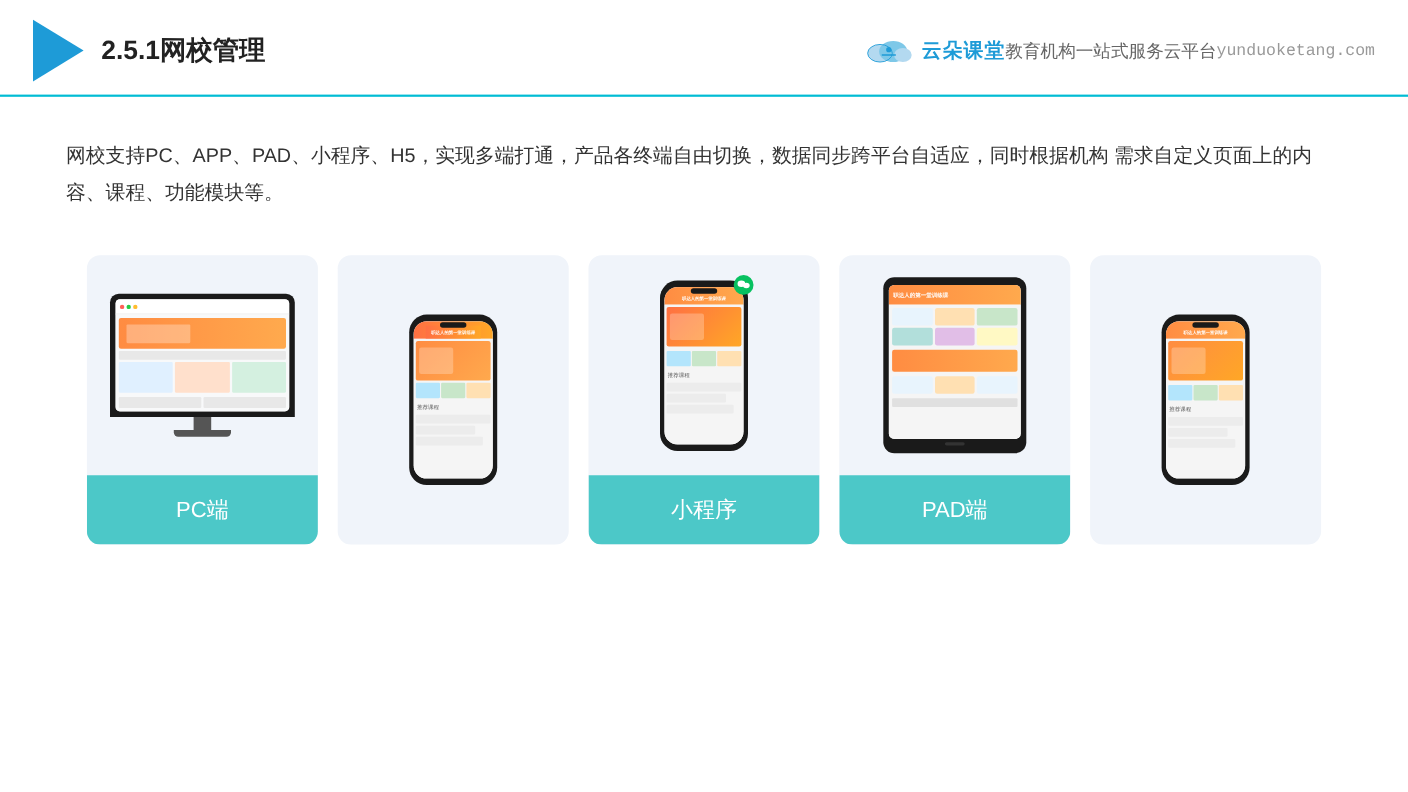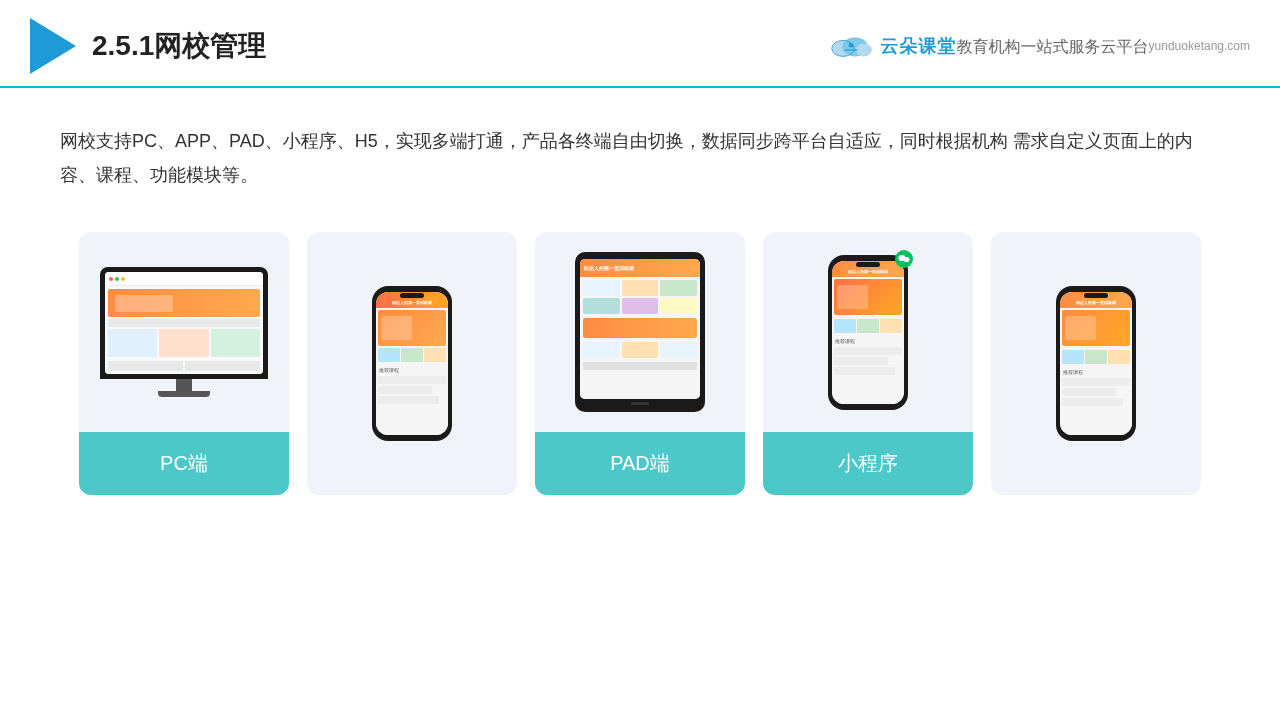--- a/index.html
+++ b/index.html
@@ -26,21 +26,21 @@
       gap: 16px;
     }
     .logo-triangle {
       width: 0;
       height: 0;
       border-style: solid;
       border-width: 28px 0 28px 46px;
       border-color: transparent transparent transparent #1e9bd7;
     }
     .page-title {
-      font-size: 28px;
+      font-size: 24px;
       font-weight: bold;
       color: #222;
     }
     .header-right {
       display: flex;
       flex-direction: row;
       align-items: center;
     }
     .brand-logo {
       display: flex;
@@ -57,23 +57,24 @@
       font-weight: bold;
       letter-spacing: 1px;
     }
     .brand-subtitle {
       font-size: 16px;
       color: #666;
       text-align: center;
       margin-top: 2px;
     }
     .brand-url {
-      font-size: 12px;
+      font-size: 15px;
       color: #999;
       text-align: center;
+      font-family: Liberation Mono, monospace;
     }
 
     
     .description {
       padding: 36px 60px 20px 60px;
       font-size: 18px;
       color: #333;
       line-height: 1.9;
     }
 
@@ -428,20 +429,59 @@
               </div>
             </div>
           </div>
         </div>
       </div>
     </div>
   </div>
 
   <div class="card">
     <div class="card-image-area">
+      <div style="position:relative;">
+        <div class="phone-frame">
+          <div class="phone-notch"></div>
+          <div class="phone-screen">
+            <div style="height:16px;background:linear-gradient(90deg,#ff8c42,#ffa94d);display:flex;align-items:center;justify-content:center;padding-top:5px;">
+              <span style="font-size:4px;color:#fff;font-weight:bold;">职达人的第一堂训练课</span>
+            </div>
+            <div class="phone-screen-body">
+              <div style="height:36px;background:linear-gradient(135deg,#ff7043,#ffa726);border-radius:2px;display:flex;align-items:center;padding:3px;">
+                <div style="width:50%;height:80%;background:rgba(255,255,255,0.25);border-radius:2px;"></div>
+              </div>
+              <div style="display:grid;grid-template-columns:1fr 1fr 1fr;gap:1px;margin-top:2px;">
+                <div style="height:14px;background:#b3e5fc;border-radius:1px;"></div>
+                <div style="height:14px;background:#c8e6c9;border-radius:1px;"></div>
+                <div style="height:14px;background:#ffe0b2;border-radius:1px;"></div>
+              </div>
+              <div style="font-size:5px;color:#555;margin-top:2px;padding:1px;">推荐课程</div>
+              <div style="display:flex;flex-direction:column;gap:2px;">
+                <div style="height:8px;background:#ececec;border-radius:1px;"></div>
+                <div style="height:8px;background:#ececec;border-radius:1px;width:80%;"></div>
+                <div style="height:8px;background:#ececec;border-radius:1px;width:90%;"></div>
+              </div>
+            </div>
+          </div>
+        </div>
+
+        <div style="position:absolute;top:-5px;right:-5px;width:18px;height:18px;background:#07c160;border-radius:50%;display:flex;align-items:center;justify-content:center;">
+          <svg width="12" height="10" viewBox="0 0 12 10" fill="white">
+              <ellipse cx="4" cy="4" rx="3.5" ry="3"></ellipse>
+              <ellipse cx="8.5" cy="5.5" rx="3" ry="2.5"></ellipse>
+            </svg>
+        </div>
+      </div>
+    </div>
+    <div class="card-label">小程序</div>
+  </div>
+
+  <div class="card">
+    <div class="card-image-area">
       <div class="tablet-frame">
         <div class="tablet-screen">
           <div class="tablet-header">
             <span class="tablet-header-text">职达人的第一堂训练课</span>
           </div>
           <div class="tablet-body">
             <div class="tablet-row">
               <div class="tablet-item"></div>
               <div class="tablet-item orange"></div>
               <div class="tablet-item green"></div>
@@ -469,73 +509,34 @@
   <div class="card">
     <div class="card-image-area">
       <div style="position:relative;">
         <div class="phone-frame">
           <div class="phone-notch"></div>
           <div class="phone-screen">
             <div style="height:16px;background:linear-gradient(90deg,#ff8c42,#ffa94d);display:flex;align-items:center;justify-content:center;padding-top:5px;">
               <span style="font-size:4px;color:#fff;font-weight:bold;">职达人的第一堂训练课</span>
             </div>
             <div class="phone-screen-body">
-              <div style="height:36px;background:linear-gradient(135deg,#ff7043,#ffa726);border-radius:2px;display:flex;align-items:center;padding:3px;">
+              <div style="height:36px;background:linear-gradient(135deg,#ff8c42,#ffa726);border-radius:2px;display:flex;align-items:center;padding:3px;">
                 <div style="width:50%;height:80%;background:rgba(255,255,255,0.25);border-radius:2px;"></div>
               </div>
               <div style="display:grid;grid-template-columns:1fr 1fr 1fr;gap:1px;margin-top:2px;">
                 <div style="height:14px;background:#b3e5fc;border-radius:1px;"></div>
                 <div style="height:14px;background:#c8e6c9;border-radius:1px;"></div>
                 <div style="height:14px;background:#ffe0b2;border-radius:1px;"></div>
               </div>
               <div style="font-size:5px;color:#555;margin-top:2px;padding:1px;">推荐课程</div>
               <div style="display:flex;flex-direction:column;gap:2px;">
                 <div style="height:8px;background:#ececec;border-radius:1px;"></div>
                 <div style="height:8px;background:#ececec;border-radius:1px;width:80%;"></div>
                 <div style="height:8px;background:#ececec;border-radius:1px;width:90%;"></div>
               </div>
             </div>
           </div>
         </div>
-
-        <div style="position:absolute;top:-5px;right:-5px;width:18px;height:18px;background:#07c160;border-radius:50%;display:flex;align-items:center;justify-content:center;">
-          <svg width="12" height="10" viewBox="0 0 12 10" fill="white">
-              <ellipse cx="4" cy="4" rx="3.5" ry="3"></ellipse>
-              <ellipse cx="8.5" cy="5.5" rx="3" ry="2.5"></ellipse>
-            </svg>
-        </div>
       </div>
     </div>
-    <div class="card-label">小程序</div>
-  </div>
-
-  <div class="card">
-    <div class="card-image-area">
-      <div style="position:relative;">
-        <div class="phone-frame">
-          <div class="phone-notch"></div>
-          <div class="phone-screen">
-            <div style="height:16px;background:linear-gradient(90deg,#ff8c42,#ffa94d);display:flex;align-items:center;justify-content:center;padding-top:5px;">
-              <span style="font-size:4px;color:#fff;font-weight:bold;">职达人的第一堂训练课</span>
-            </div>
-            <div class="phone-screen-body">
-              <div style="height:36px;background:linear-gradient(135deg,#ff8c42,#ffa726);border-radius:2px;display:flex;align-items:center;padding:3px;">
-                <div style="width:50%;height:80%;background:rgba(255,255,255,0.25);border-radius:2px;"></div>
-              </div>
-              <div style="display:grid;grid-template-columns:1fr 1fr 1fr;gap:1px;margin-top:2px;">
-                <div style="height:14px;background:#b3e5fc;border-radius:1px;"></div>
-                <div style="height:14px;background:#c8e6c9;border-radius:1px;"></div>
-                <div style="height:14px;background:#ffe0b2;border-radius:1px;"></div>
-              </div>
-              <div style="font-size:5px;color:#555;margin-top:2px;padding:1px;">推荐课程</div>
-              <div style="display:flex;flex-direction:column;gap:2px;">
-                <div style="height:8px;background:#ececec;border-radius:1px;"></div>
-                <div style="height:8px;background:#ececec;border-radius:1px;width:80%;"></div>
-                <div style="height:8px;background:#ececec;border-radius:1px;width:90%;"></div>
-              </div>
-            </div>
-          </div>
-        </div>
-      </div>
-    </div>
   </div>
 
 </div>
 
 </body></html>

